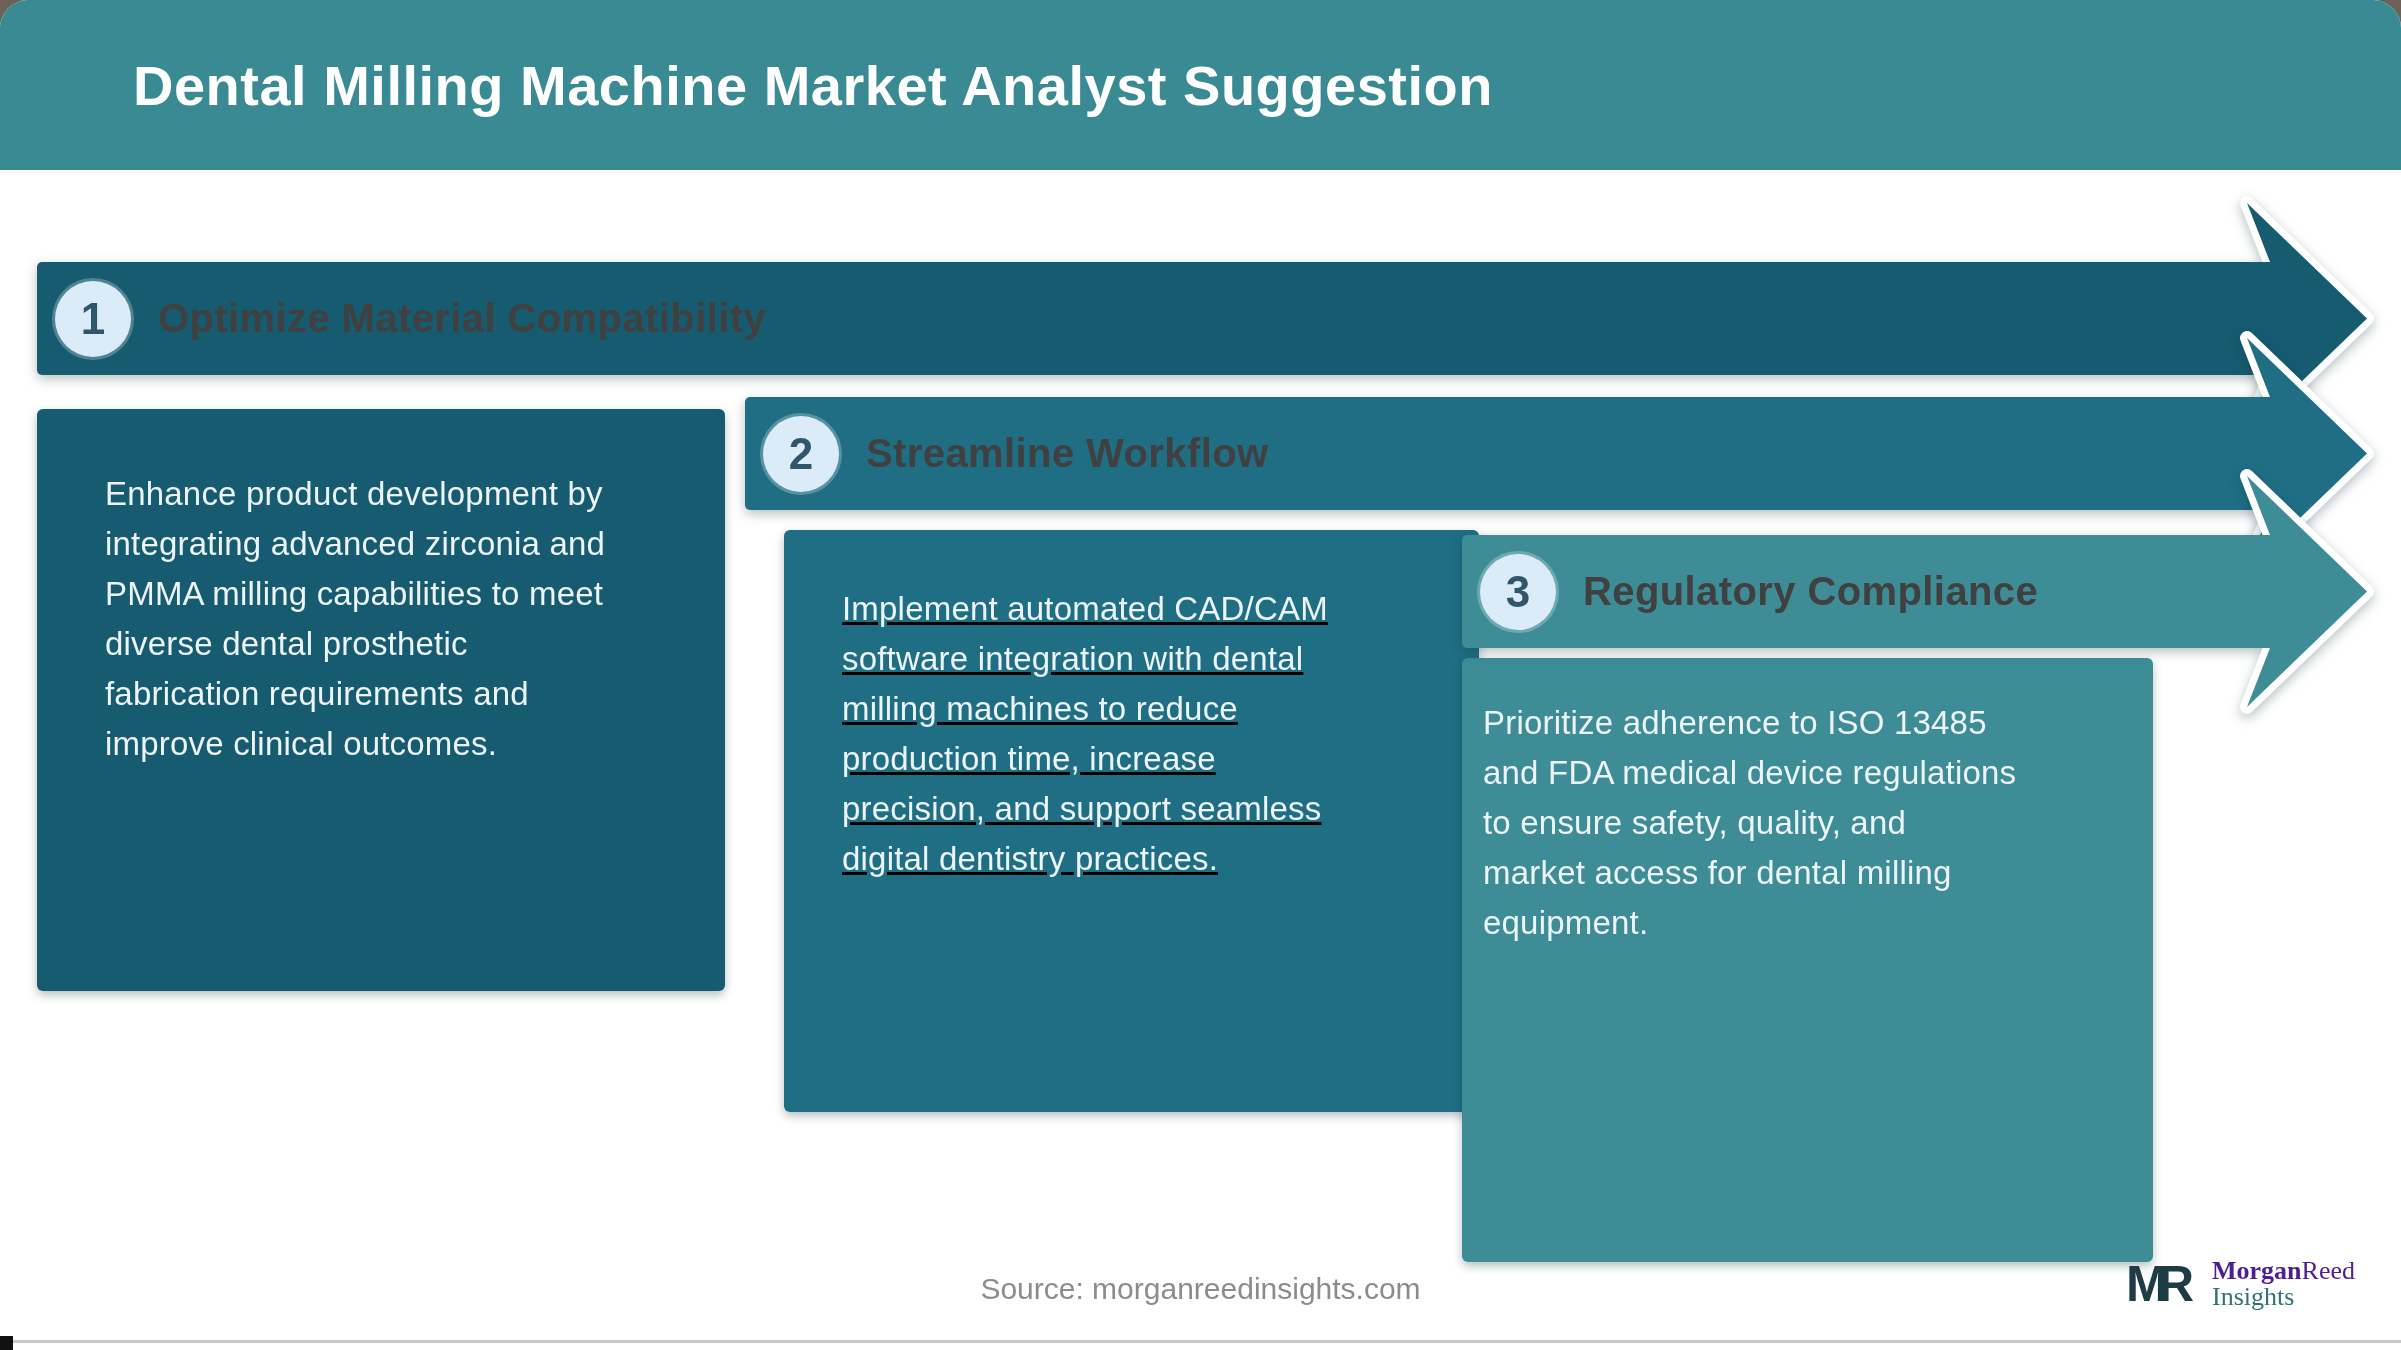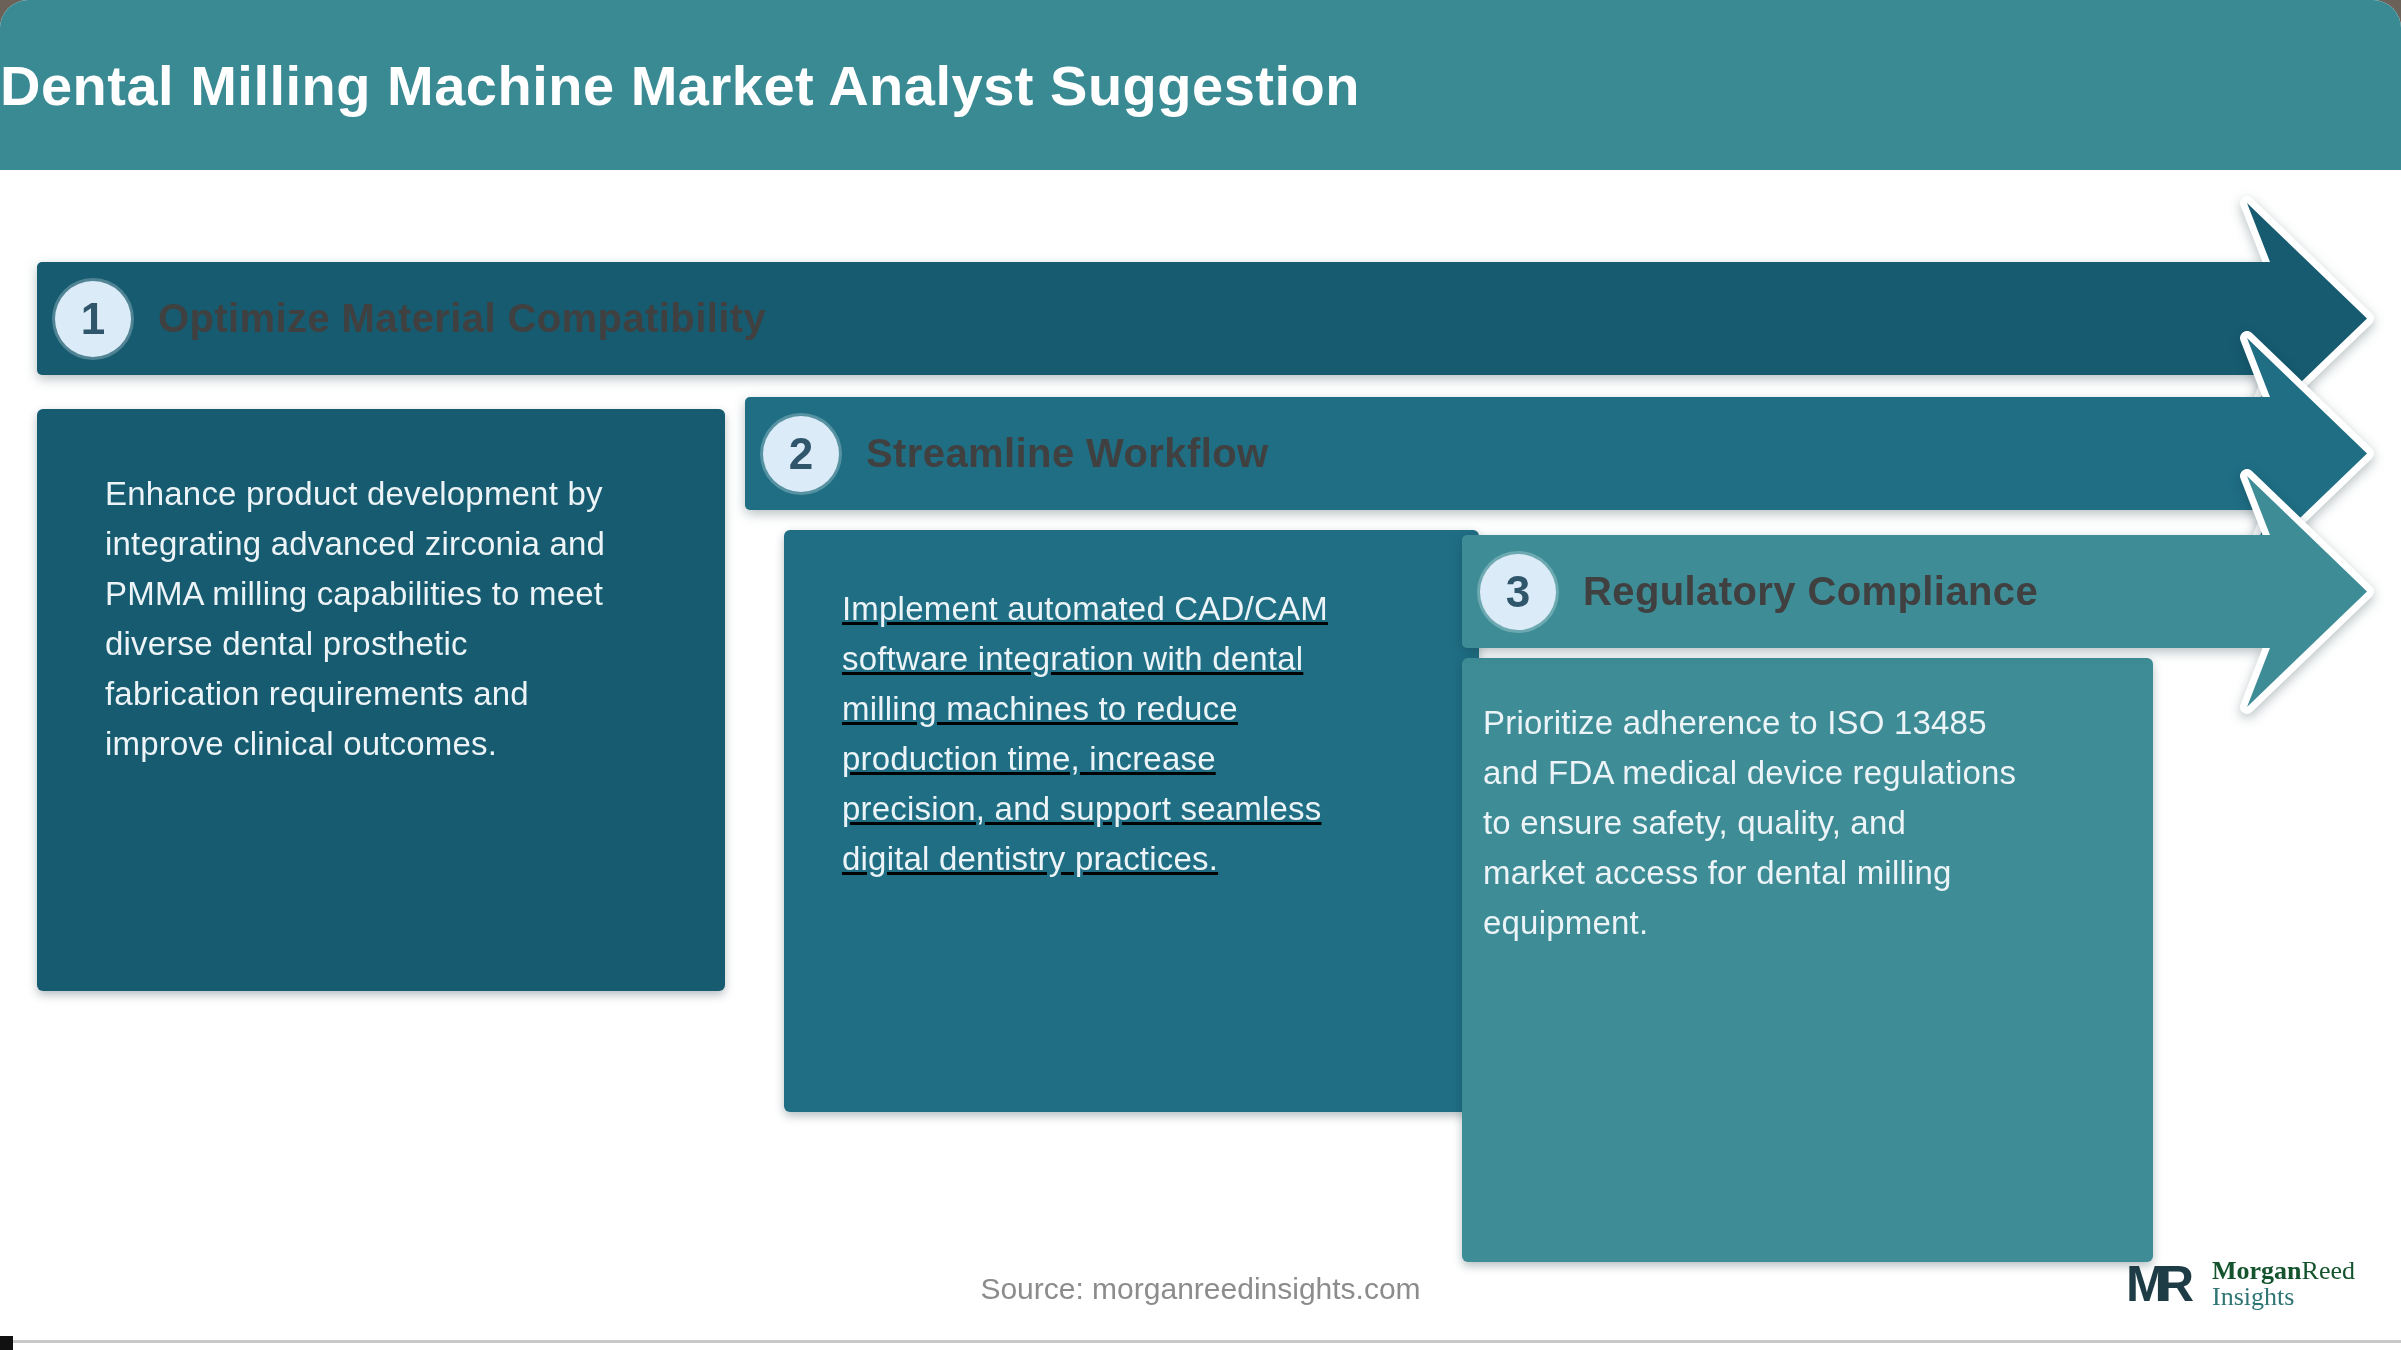--- a/index.html
+++ b/index.html
@@ -6,21 +6,21 @@
   html,body { background:#6b6159; font-family:"Liberation Sans", sans-serif; }
   .slide {
     position:relative; width:2401px; height:1350px; background:#ffffff;
     border-radius:28px 28px 0 0; overflow:hidden;
   }
   .header {
     position:absolute; left:0; top:0; width:2401px; height:170px;
     display:flex; align-items:center;
   }
   .title {
-    color:#ffffff; font-size:56px; font-weight:700;
+    margin-left:133px; color:#ffffff; font-size:56px; font-weight:700;
     letter-spacing:0.5px;
   }
   .arrow-svg { position:absolute; overflow:visible;
     filter:drop-shadow(0 4px 6px rgba(15,45,55,0.30)); }
   .arrow-svg.a1 { left:37px;   top:202px; z-index:10; }
   .arrow-svg.a2 { left:745px;  top:337px; z-index:20; }
   .arrow-svg.a3 { left:1462px; top:475px; z-index:30; }
   .bar-row {
     position:absolute; height:113px; display:flex; align-items:center;
     padding-left:18px; gap:27px;
@@ -49,21 +49,21 @@
   .source-line {
     position:absolute; left:0; top:1272px; width:2401px;
     text-align:center; font-size:30px; color:#8c8c8c; z-index:6;
   }
   .logo {
     position:absolute; right:46px; top:1258px; display:flex;
     align-items:center; gap:12px; z-index:7;
   }
   .logo-text { display:flex; flex-direction:column; line-height:26px;
     font-family:"Liberation Serif", serif; }
-  .logo-name { font-size:26px; color:#14532d; }
+  .logo-name { font-size:26px; color:#4c1d95; }
   .logo-name .bold { font-weight:700; }
   .logo-tagline { font-size:26px; color:#2e7574; }
   .bottom-rule {
     position:absolute; left:10px; right:0; top:1340px; height:3px;
     background:#c8c8c8; z-index:4;
   }
   .corner-mark {
     position:absolute; left:0; top:1336px; width:13px; height:14px;
     background:#111111; z-index:4;
   }

